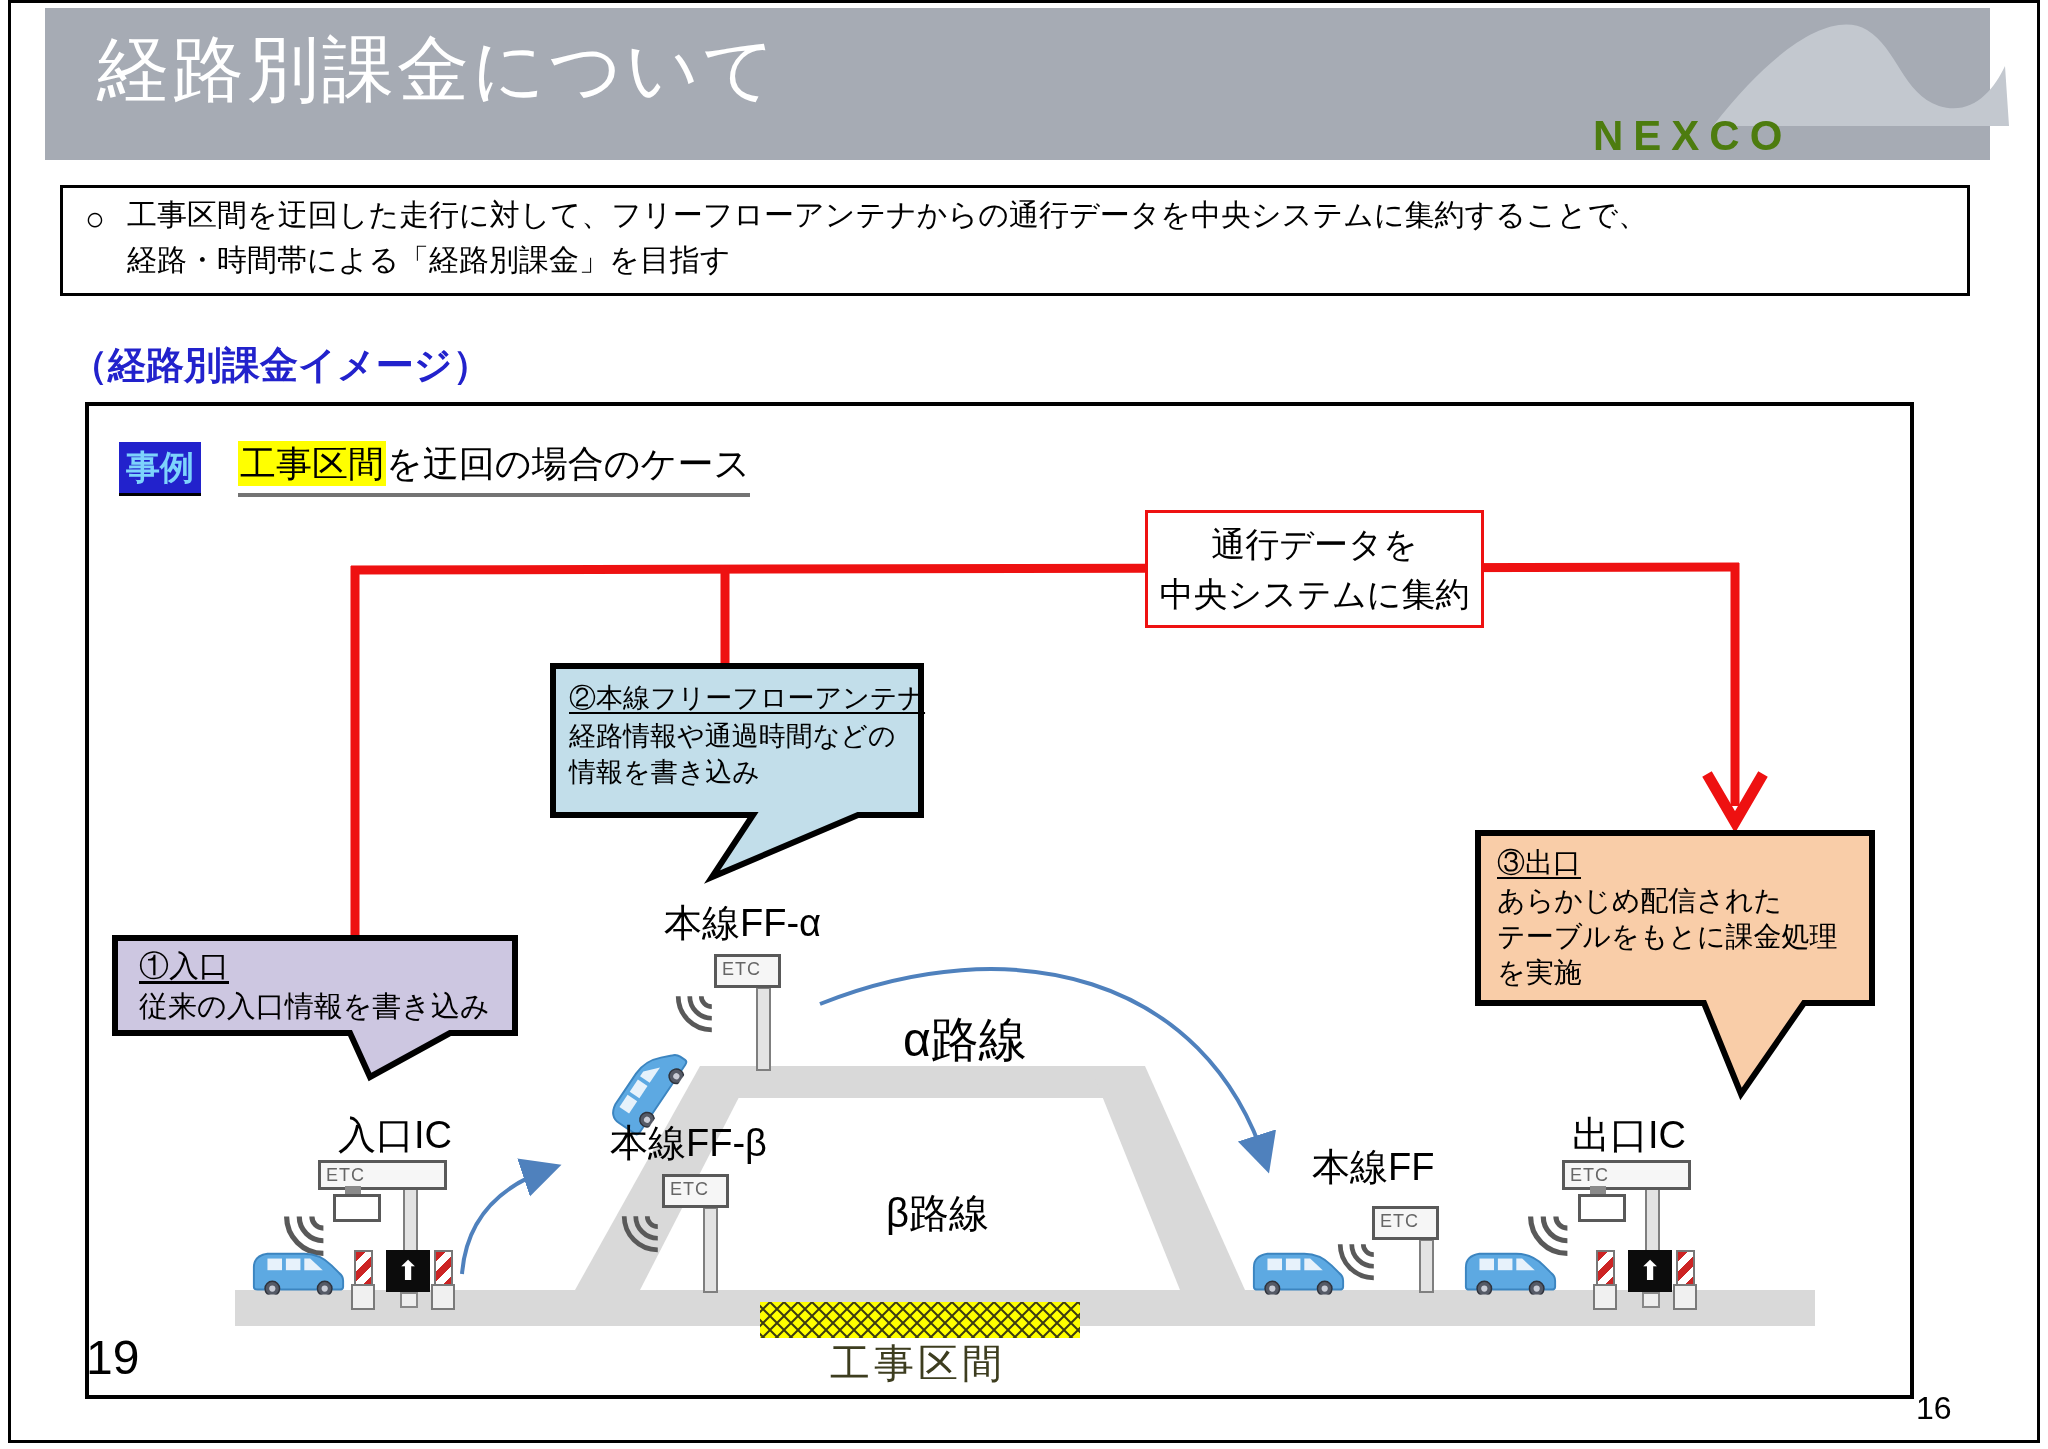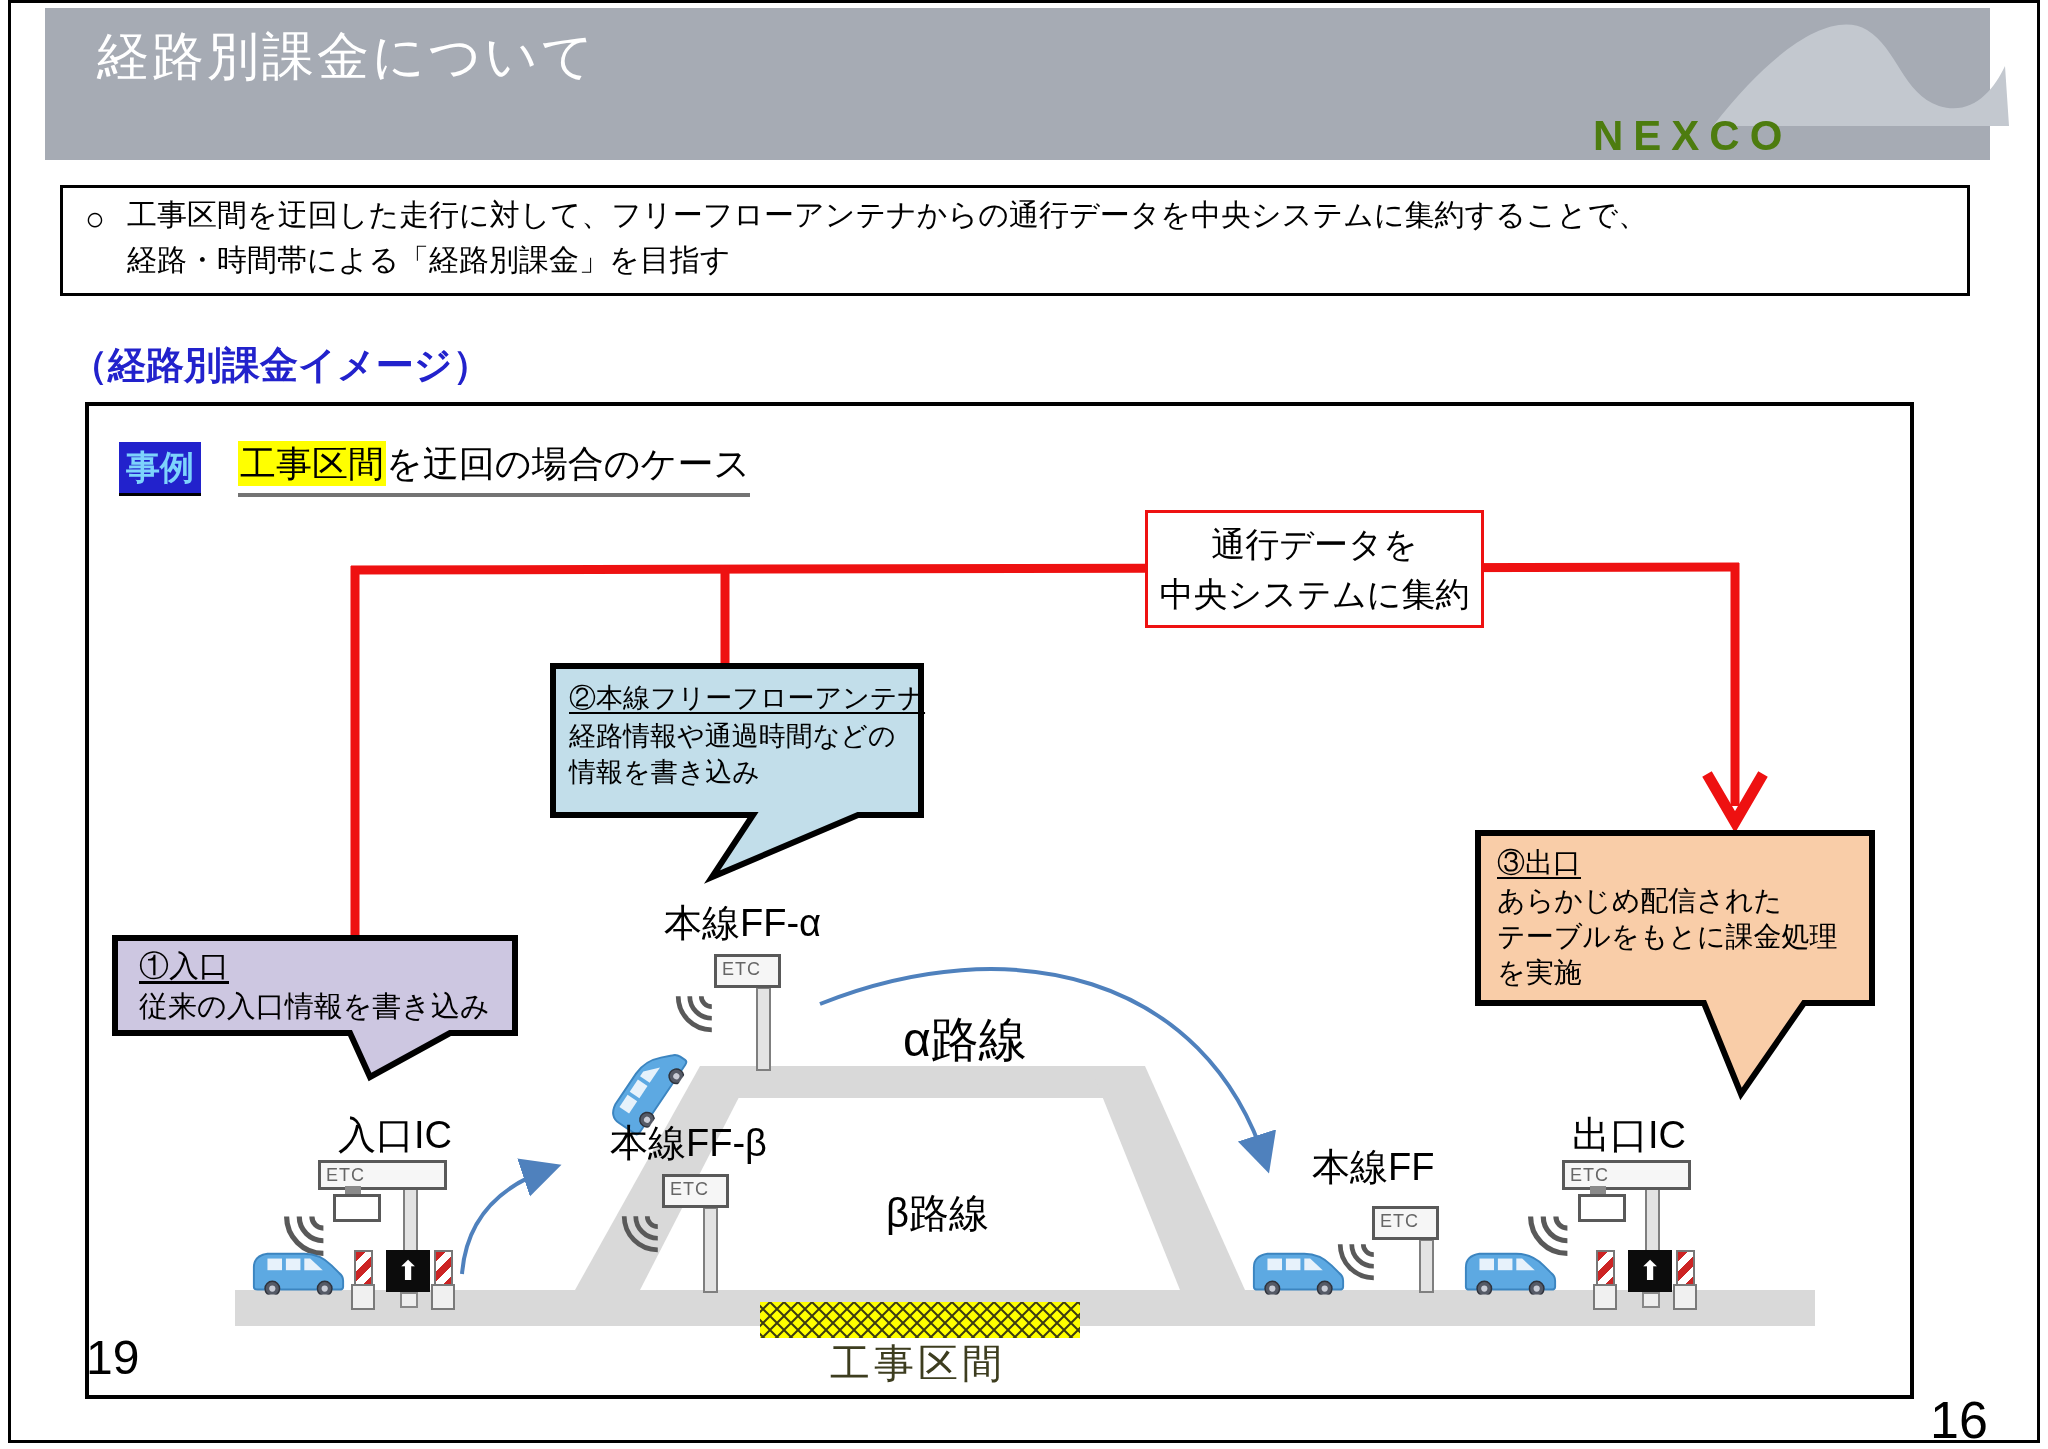--- a/index.html
+++ b/index.html
@@ -3,21 +3,21 @@
 <meta charset="utf-8">
 <style>
   html,body{margin:0;padding:0;background:#fff;}
   body{width:2048px;height:1449px;position:relative;overflow:hidden;
        font-family:"Liberation Sans", sans-serif;color:#000;}
   .abs{position:absolute;}
   
   .frame{left:8px;top:0;width:2026px;height:1437px;border:3px solid #000;}
   
   .titlebar{left:45px;top:8px;width:1945px;height:152px;background:var(--header-gray);}
-  .title{left:97px;top:22px;font-size:52px;color:#fff;letter-spacing:3px;white-space:nowrap;}
+  .title{left:97px;top:22px;font-size:72px;color:#fff;letter-spacing:3px;white-space:nowrap;}
   .nexco-text{left:1593px;top:112px;font-size:42px;font-weight:bold;color:#4d7c0f;letter-spacing:10px;}
   
   .summary{left:60px;top:185px;width:1904px;height:105px;border:3px solid #000;background:#fff;display:flex;}
   .bullet{width:64px;text-align:center;font-size:33px;padding-top:12px;}
   .sumtext{font-size:30px;line-height:45px;padding-top:4px;}
   .caption{left:70px;top:340px;font-size:38px;font-weight:bold;color:var(--heading-blue);}
   
   .dframe{left:85px;top:402px;width:1821px;height:989px;border:4px solid #000;background:transparent;}
   .case-label{left:119px;top:442px;background:var(--heading-blue);color:#7dd3fc;font-size:34px;font-weight:bold;
               padding:3px 7px 2px 7px;border-bottom:3px solid #000;}
@@ -198,13 +198,13 @@
 <div class="abs gbase" style="left:431px;top:1284px;"></div>
 
 <div class="abs stripe" style="left:1596px;top:1250px;"></div>
 <div class="abs gbase" style="left:1593px;top:1284px;"></div>
 <div class="abs gsign" style="left:1628px;top:1250px;">⬆</div>
 <div class="abs gpost" style="left:1642px;top:1292px;"></div>
 <div class="abs stripe" style="left:1676px;top:1250px;"></div>
 <div class="abs gbase" style="left:1673px;top:1284px;"></div>
 
 <div class="abs pagenum" style="left:86px;top:1330px;">19</div>
-<div class="abs pagenum" style="left:1916px;top:1390px;font-size:52px;margin-left:14px;">16</div>
+<div class="abs pagenum" style="left:1916px;top:1390px;font-size:32px;">16</div>
 
 </body></html>

